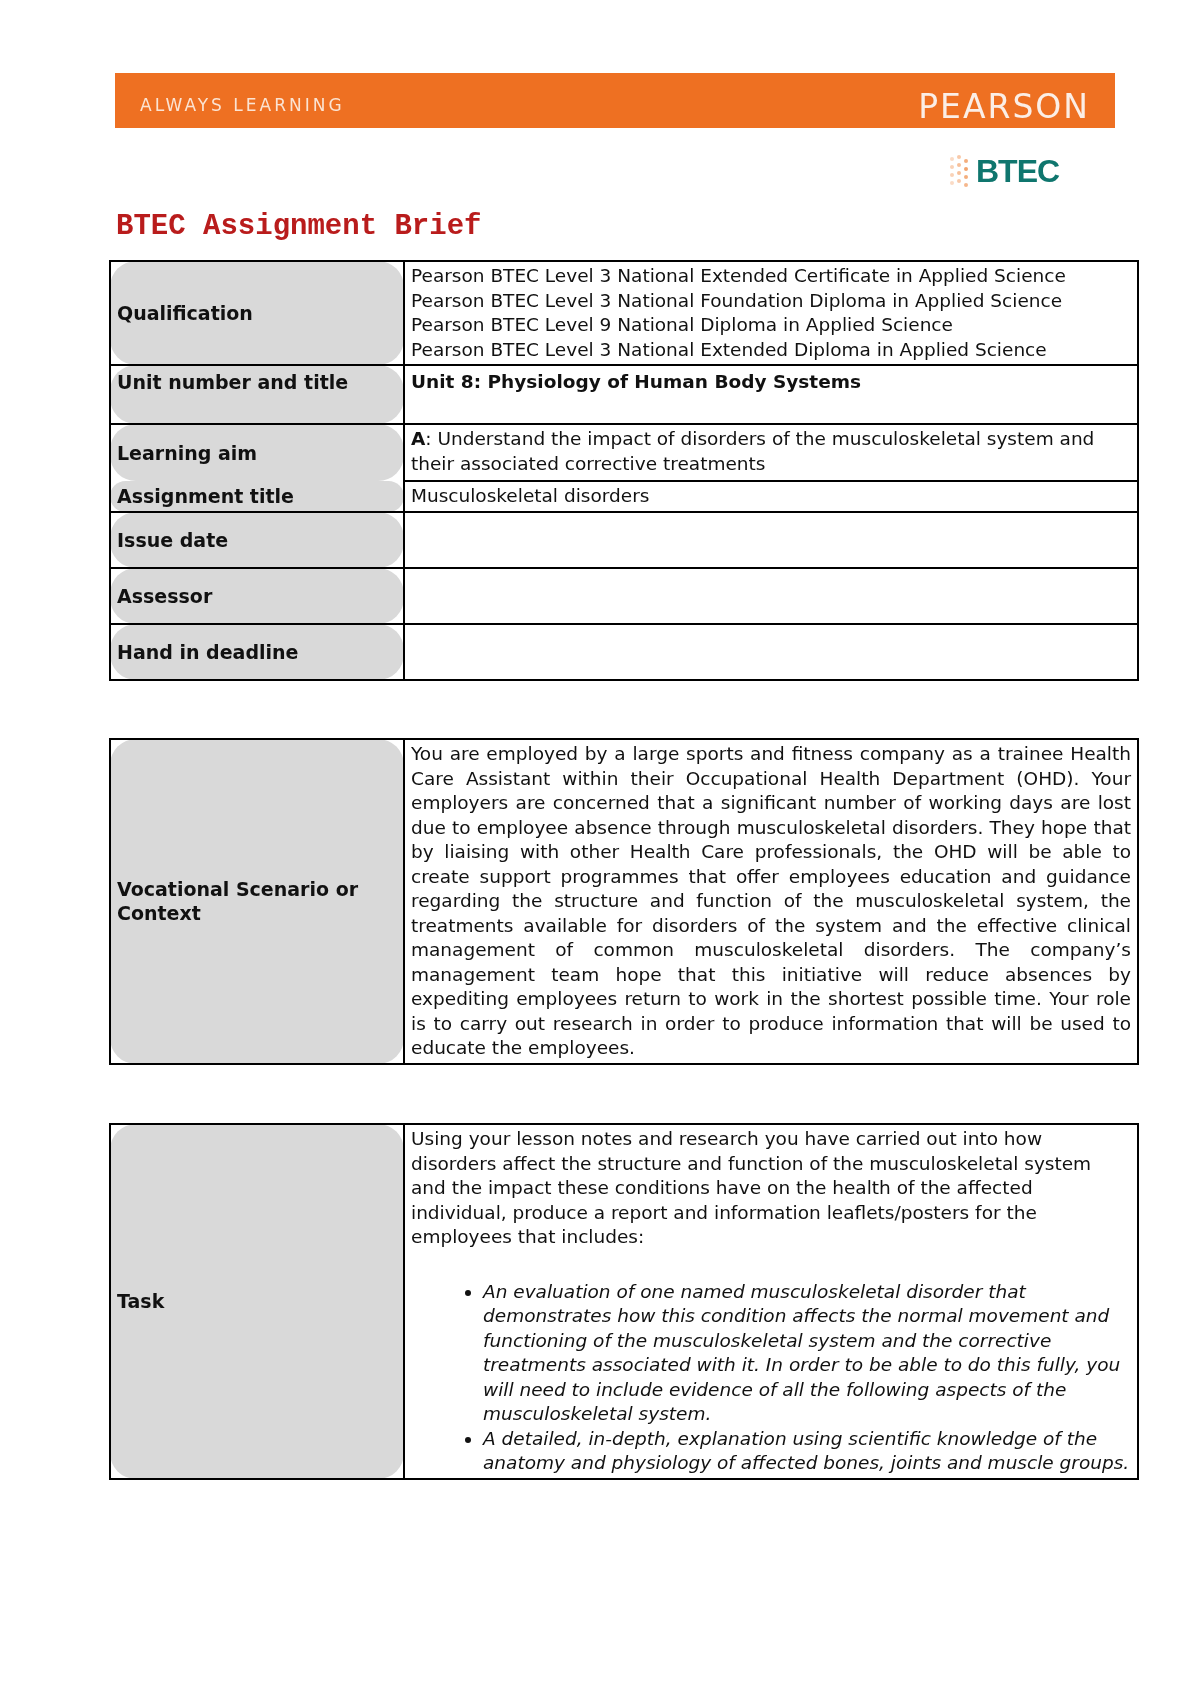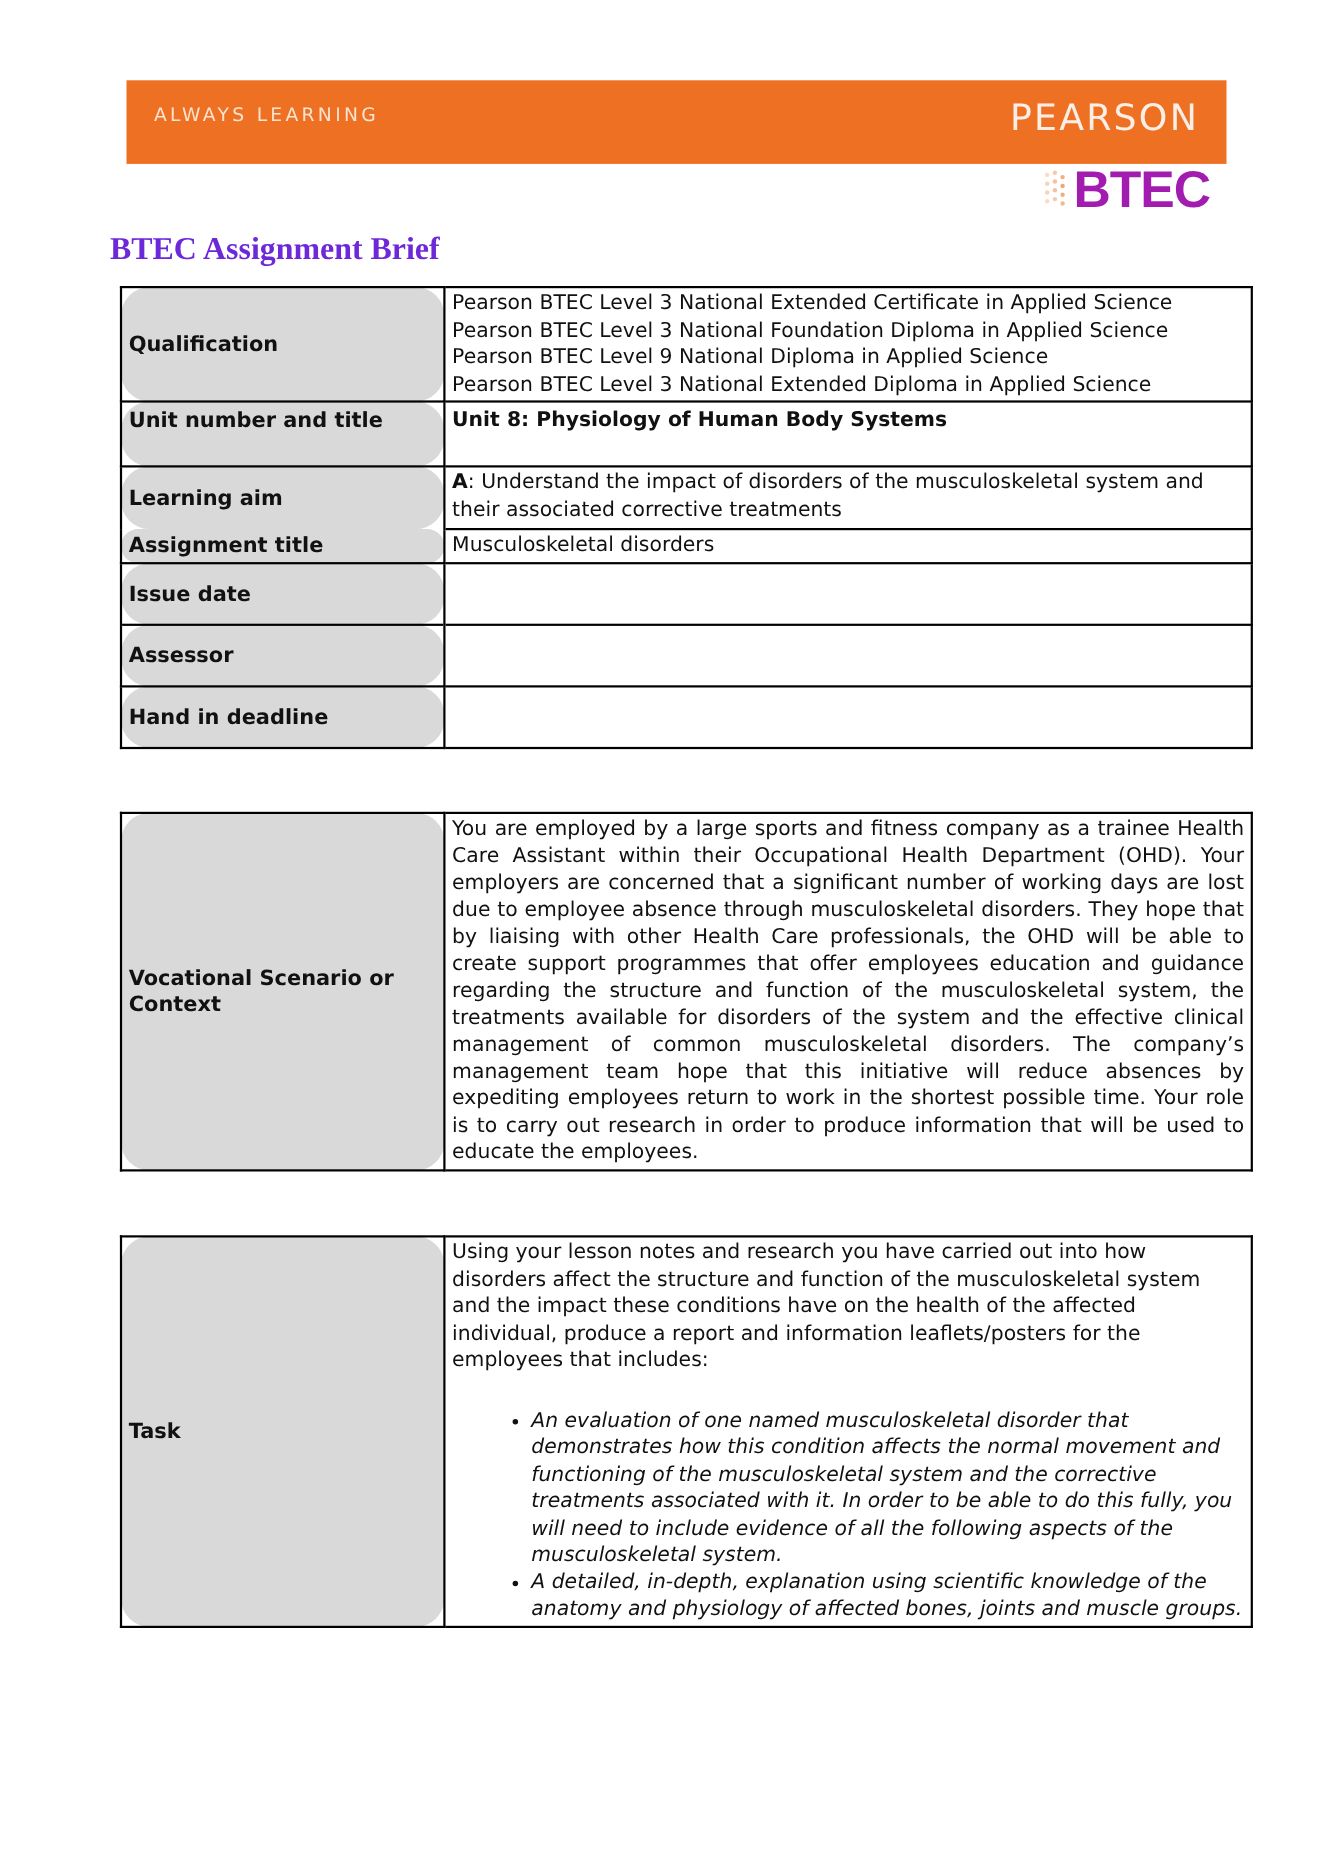--- a/index.html
+++ b/index.html
@@ -1,30 +1,30 @@
 <!DOCTYPE html>
 <html><head>
   <meta charset="utf-8">
   <style>
     html, body { margin: 0; padding: 0; background: #ffffff; }
     body { width: 1200px; height: 1696px; position: relative; overflow: hidden;
            font-family: "DejaVu Sans", sans-serif; color: #111; }
-    .banner { position: absolute; left: 115px; top: 73px; width: 1000px; height: 76px;
+    .banner { position: absolute; left: 115px; top: 73px; width: 1000px; height: 55px;
               background: #EE7022; }
     .banner .tagline { position: absolute; left: 25px; top: 22px; color: #fbe3d2;
               font-family: "DejaVu Sans", sans-serif; font-size: 17px; letter-spacing: 3px; }
     .banner .pearson { position: absolute; right: 25px; top: 14px; color: #fbeee6;
               font-family: "DejaVu Sans", sans-serif; font-size: 33px; letter-spacing: 2px; }
     .btec-logo { position: absolute; left: 948px; top: 146px; height: 50px; display: flex; align-items: center; }
     .btec-logo .dots { width: 26px; height: 40px; position: relative; margin-right: 2px; }
     .btec-logo .dots i { position: absolute; width: 4px; height: 4px; border-radius: 50%; background: #f3a56f; }
-    .btec-logo .word { color: #a21caf; font-family: "Liberation Sans", sans-serif; font-weight: bold;
-              font-size: 47px; letter-spacing: -1px; }
-    .doc-title { position: absolute; left: 100px; top: 210px; color: #6d28d9; font-weight: bold;
-              font-size: 29px; font-family: Liberation Serif, serif; }
+    .btec-logo .word { color: #0f766e; font-family: "Liberation Sans", sans-serif; font-weight: bold;
+              font-size: 32px; letter-spacing: -1px; }
+    .doc-title { position: absolute; left: 116px; top: 210px; color: #b91c1c; font-weight: bold;
+              font-size: 29px; font-family: Liberation Mono, monospace; }
 
     table.brief { position: absolute; left: 109px; border-collapse: collapse; width: 1030px;
               table-layout: fixed; font-family: "DejaVu Sans", sans-serif; }
     table.brief td { border: 2px solid #000; padding: 2px 6px; vertical-align: top; font-size: 18.5px;
               line-height: 24.5px; }
     table.brief td.label { background: #d9d9d9; width: 280px; vertical-align: middle; font-weight: bold;
               font-size: 19px; border-radius: 26px; }
     table.brief td.value { background: #fff; }
     .t1 { top: 260px; }
     .t2 { top: 738px; }

